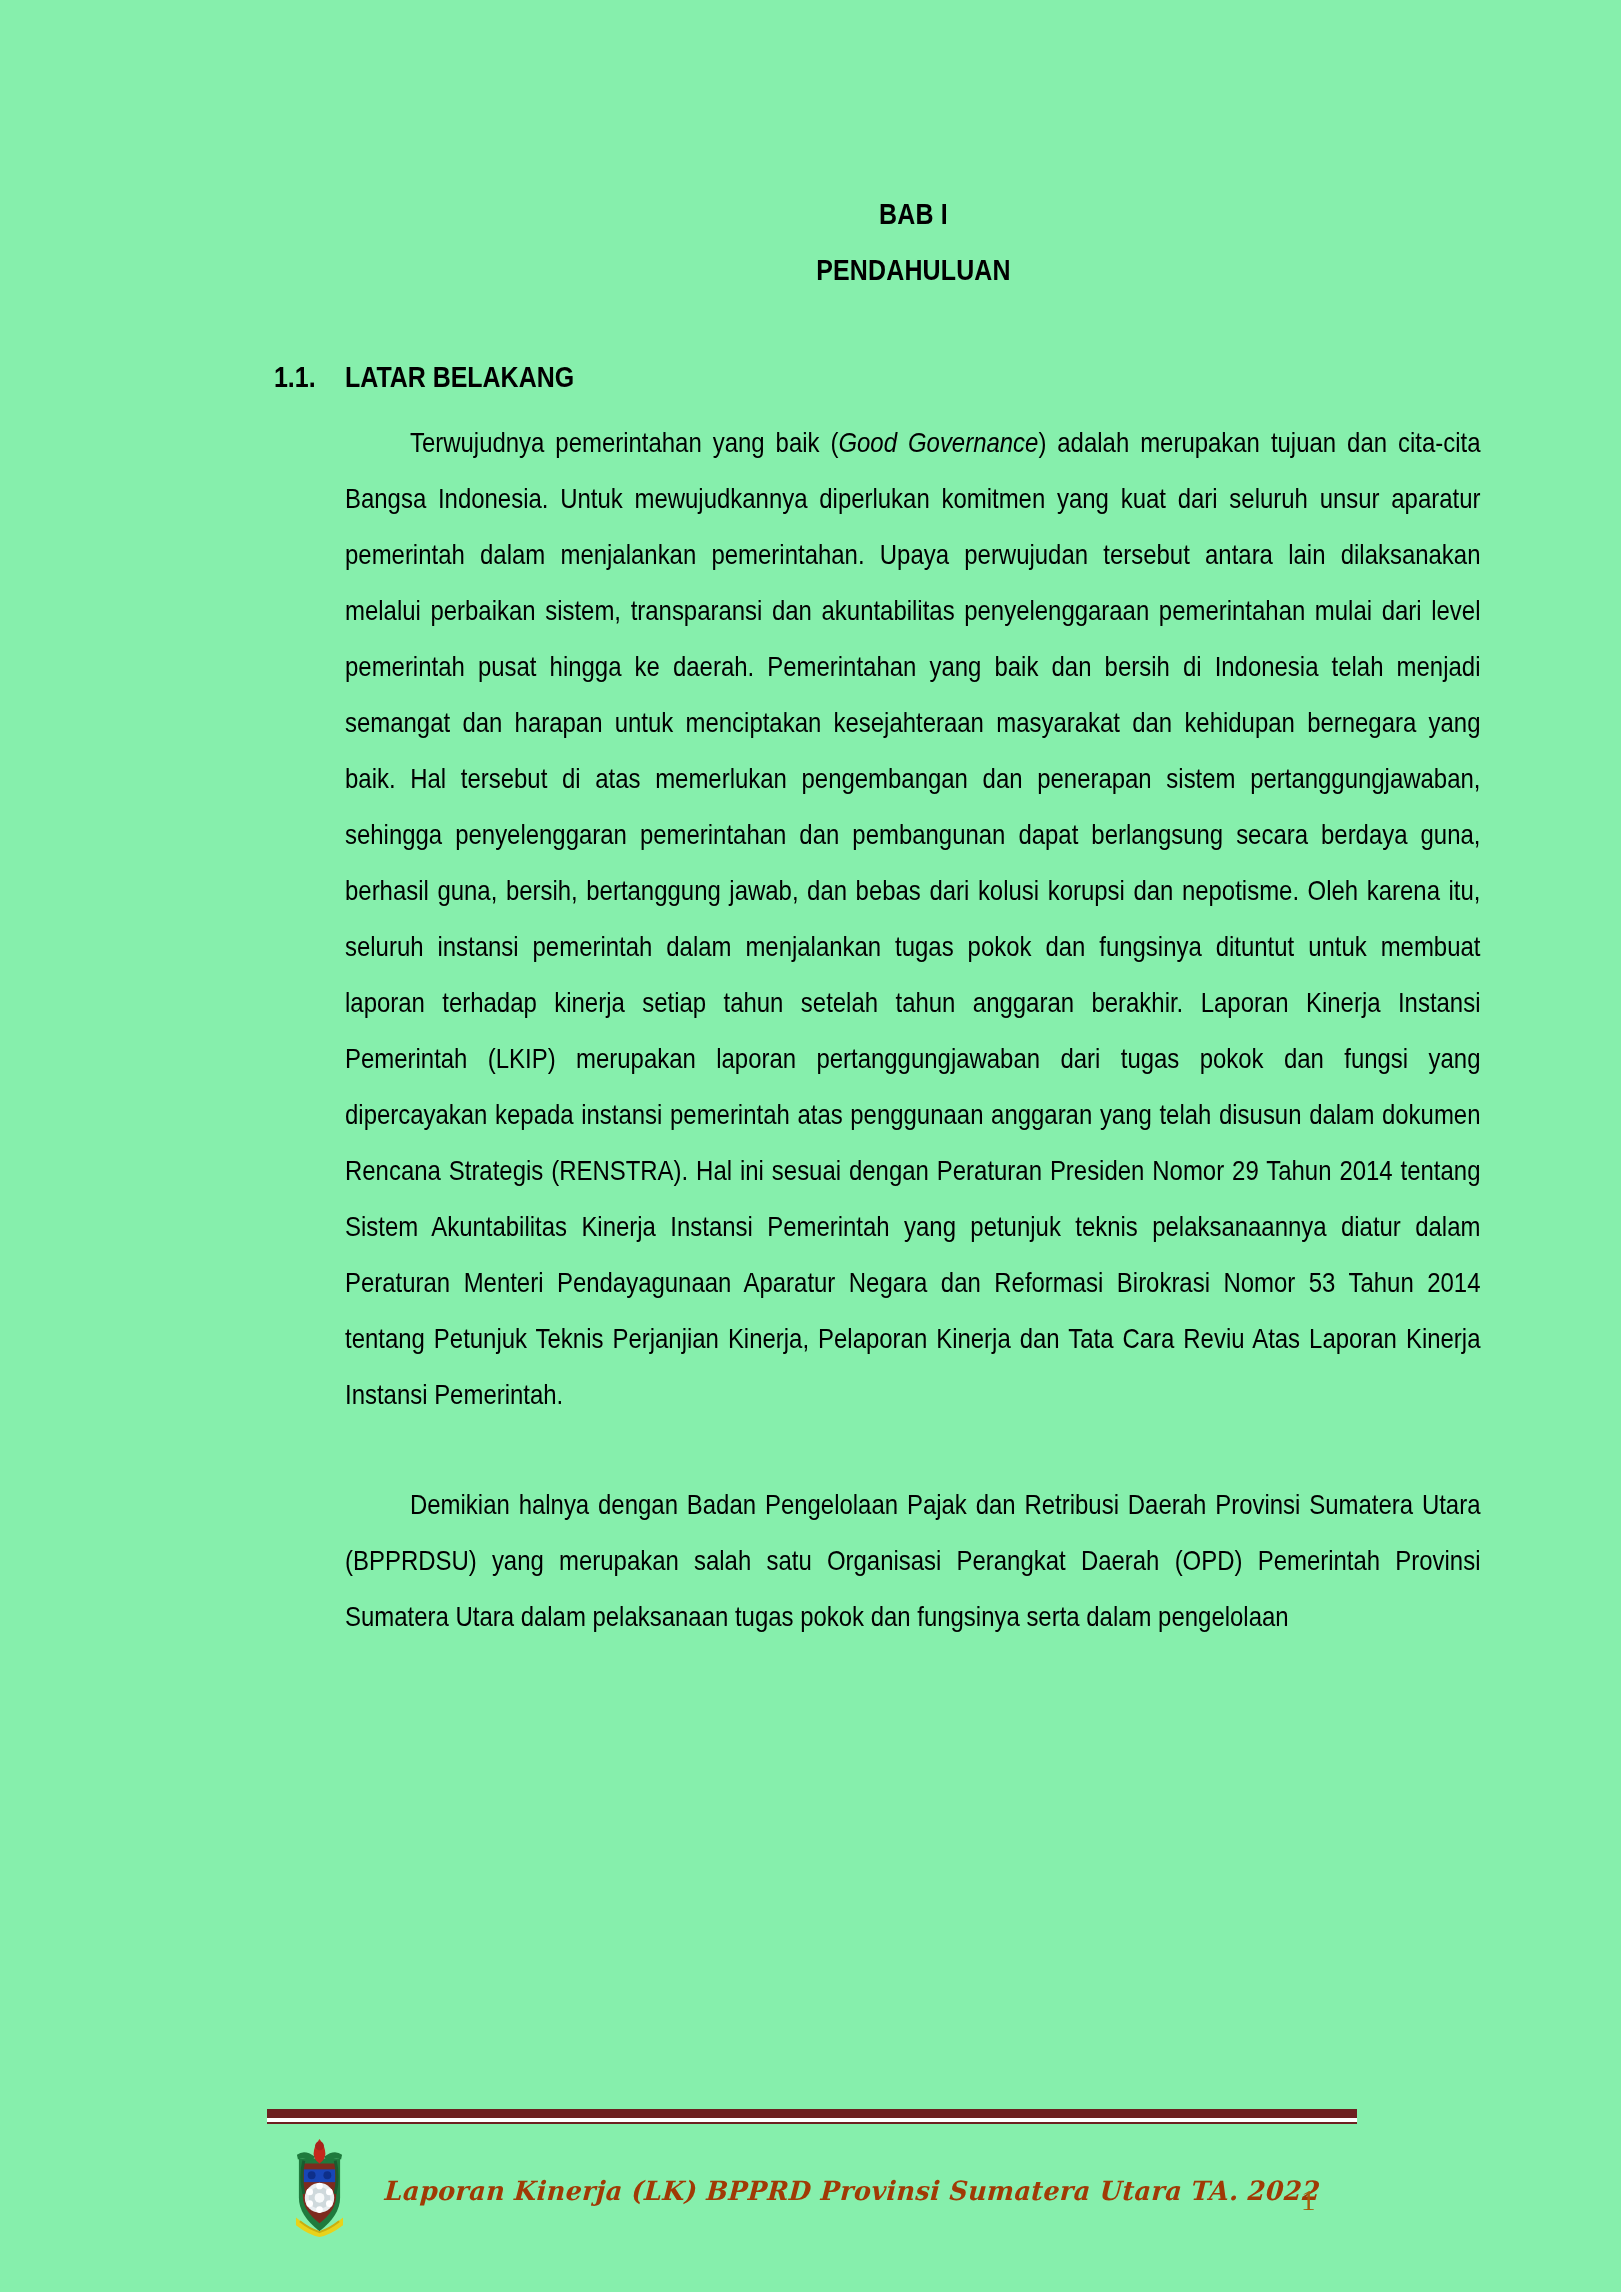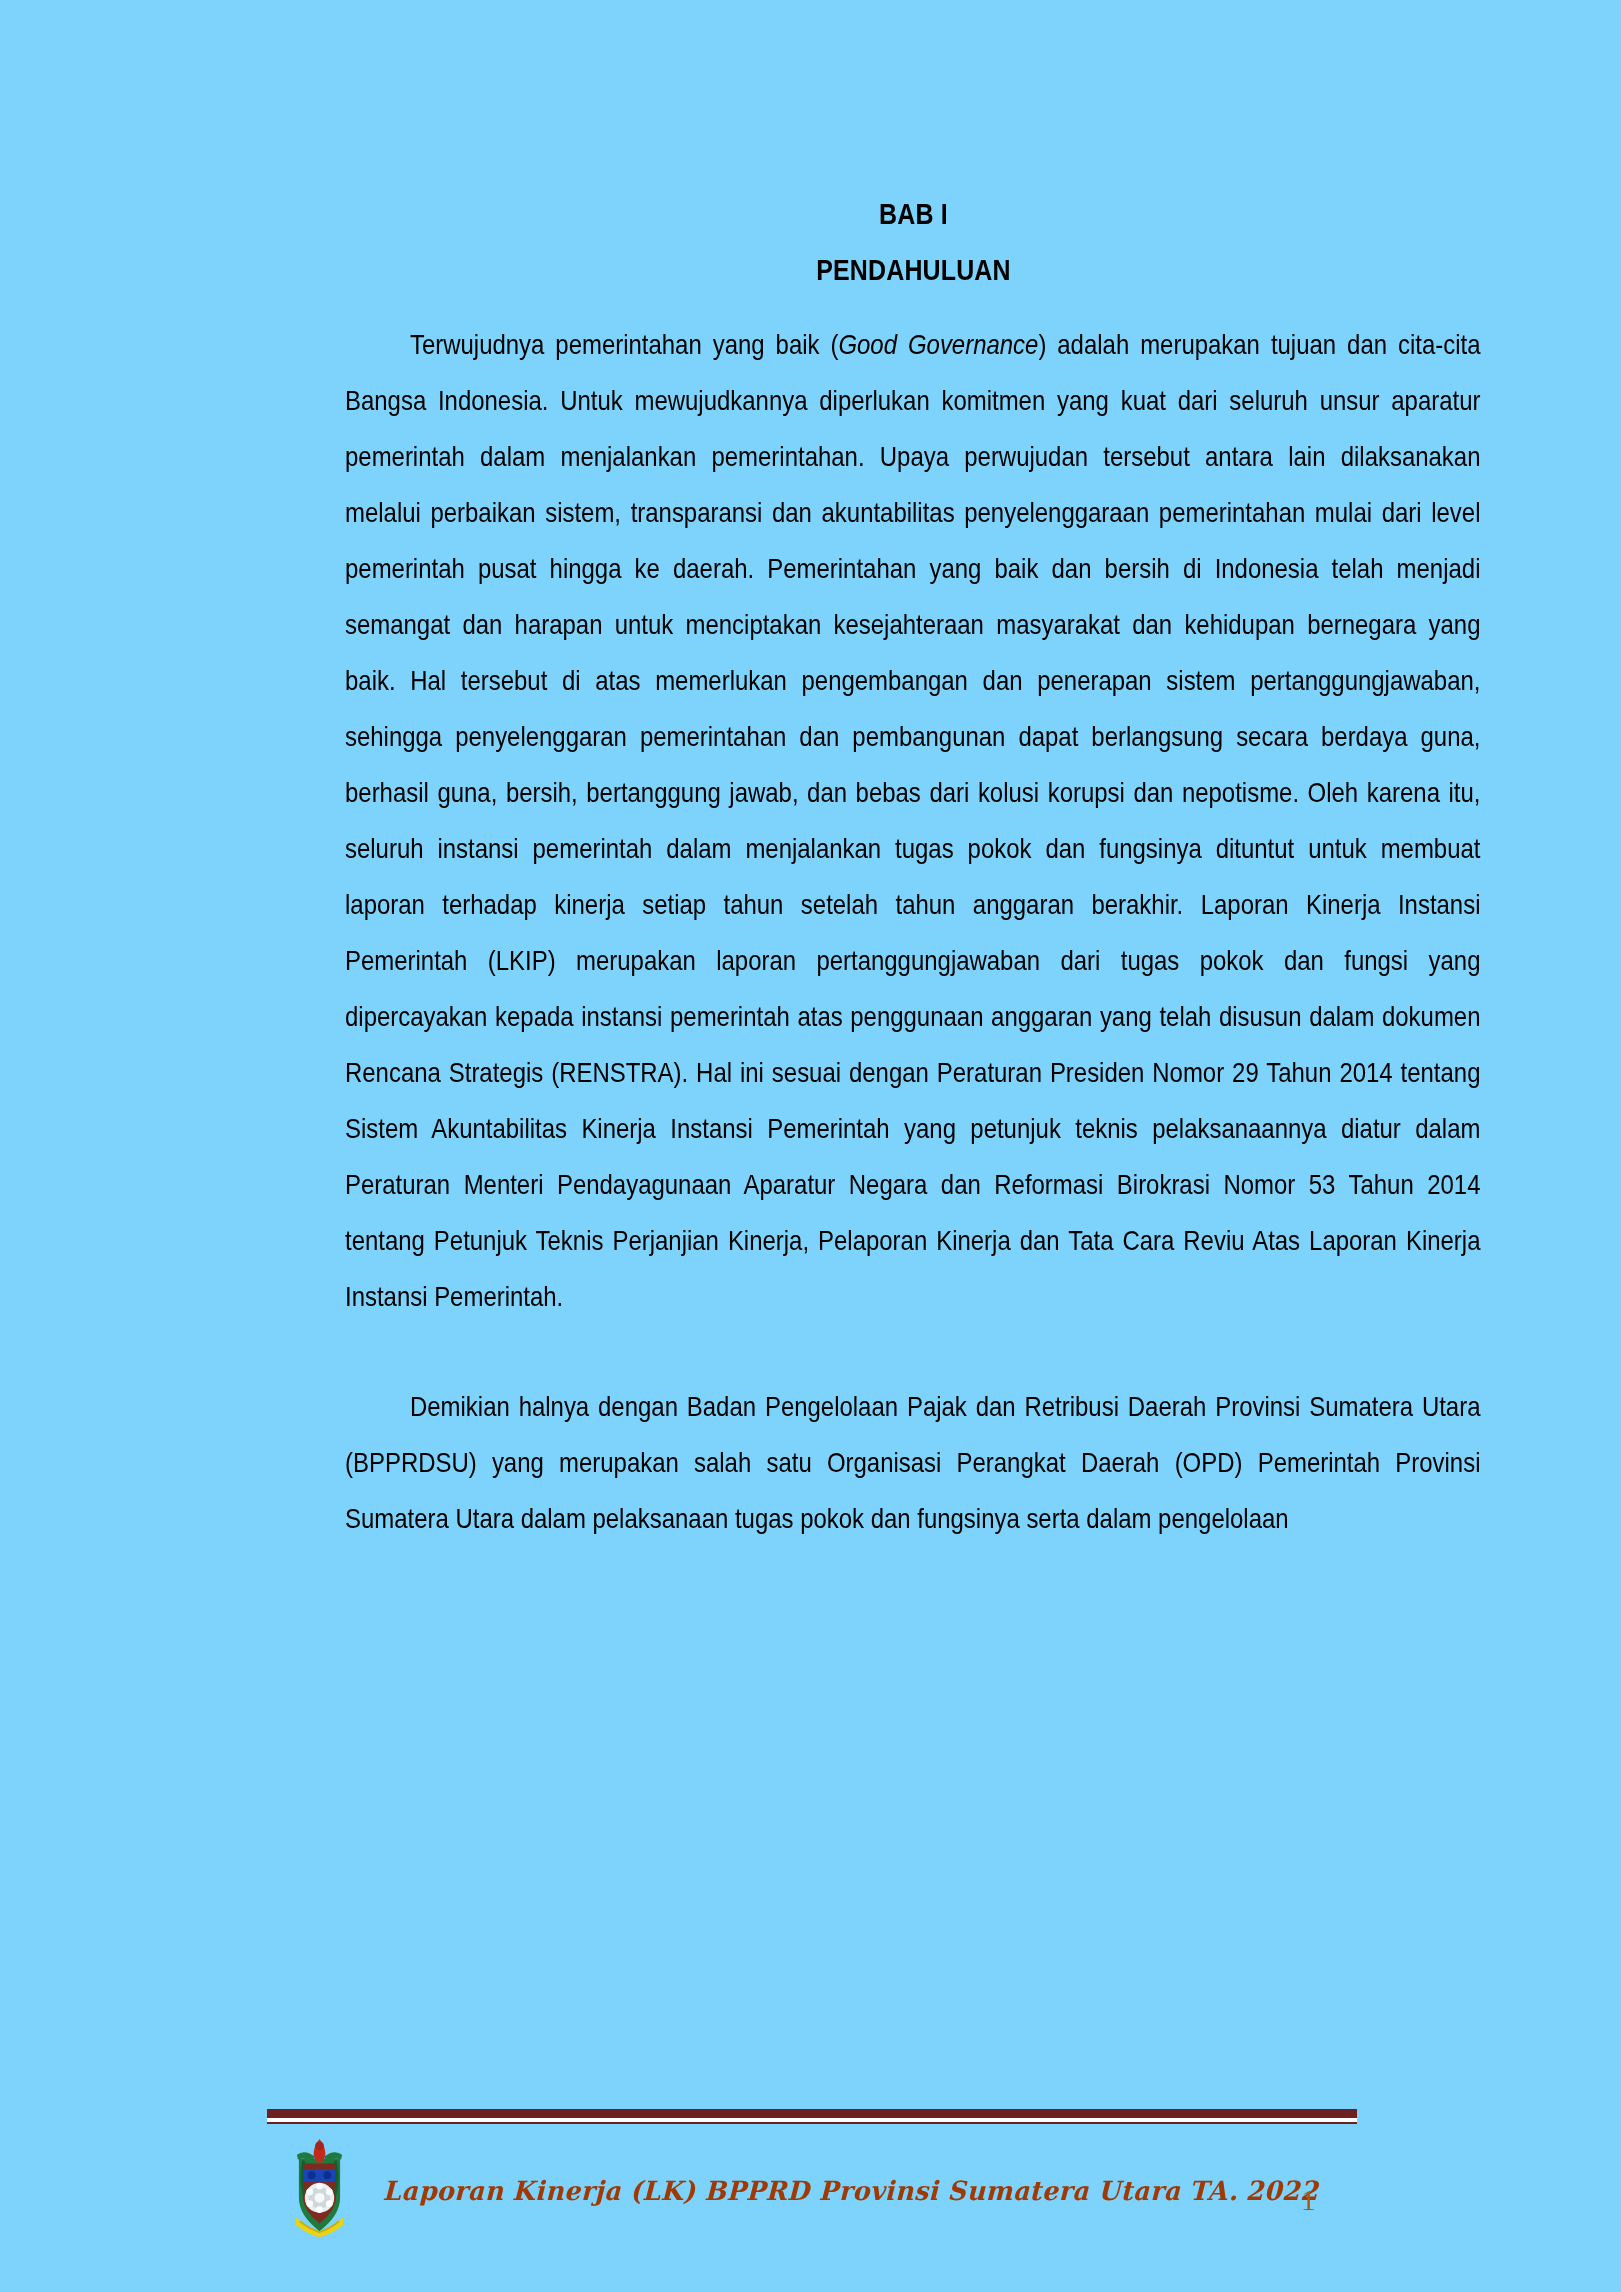--- a/index.html
+++ b/index.html
@@ -9,21 +9,21 @@
   }
   body {
     font-family: "Liberation Sans", "DejaVu Sans", sans-serif;
     color: #000000;
   }
 
   .page {
     position: relative;
     width: 1621px;
     height: 2293px;
-    background: #7dd3fc;
+    background: #86efac;
     overflow: hidden;
     box-sizing: border-box;
   }
 
   
   .content {
     position: absolute;
     left: 345px;
     top: 186px;
     width: 1137px;
@@ -143,20 +143,24 @@
 </head>
 <body>
 
 <div class="page">
 
   <div class="content">
 
     <div class="chapter-title">BAB I</div>
     <div class="chapter-title">PENDAHULUAN</div>
 
+    <div class="section-head">
+      <span class="section-num">1.1.</span>
+      <span class="section-label">LATAR BELAKANG</span>
+    </div>
 
     <p class="para first"><span>Terwujudnya pemerintahan yang baik (</span><i>Good Governance</i><span>) adalah merupakan tujuan dan cita-cita Bangsa Indonesia. Untuk mewujudkannya diperlukan komitmen yang kuat dari seluruh unsur aparatur pemerintah dalam menjalankan pemerintahan. Upaya perwujudan tersebut antara lain dilaksanakan melalui perbaikan sistem, transparansi dan akuntabilitas penyelenggaraan pemerintahan mulai dari level pemerintah pusat hingga ke daerah. Pemerintahan yang baik dan bersih di Indonesia telah menjadi semangat dan harapan untuk menciptakan kesejahteraan masyarakat dan kehidupan bernegara yang baik. Hal tersebut di atas memerlukan pengembangan dan penerapan sistem pertanggungjawaban, sehingga penyelenggaran pemerintahan dan pembangunan dapat berlangsung secara berdaya guna, berhasil guna, bersih, bertanggung jawab, dan bebas dari kolusi korupsi dan nepotisme. Oleh karena itu, seluruh instansi pemerintah dalam menjalankan tugas pokok dan fungsinya dituntut untuk membuat laporan terhadap kinerja setiap tahun setelah tahun anggaran berakhir. Laporan Kinerja Instansi Pemerintah (LKIP) merupakan laporan pertanggungjawaban dari tugas pokok dan fungsi yang dipercayakan kepada instansi pemerintah atas penggunaan anggaran yang telah disusun dalam dokumen Rencana Strategis (RENSTRA). Hal ini sesuai dengan Peraturan Presiden Nomor 29 Tahun 2014 tentang Sistem Akuntabilitas Kinerja Instansi Pemerintah yang petunjuk teknis pelaksanaannya diatur dalam Peraturan Menteri Pendayagunaan Aparatur Negara dan Reformasi Birokrasi Nomor 53 Tahun 2014 tentang Petunjuk Teknis Perjanjian Kinerja, Pelaporan Kinerja dan Tata Cara Reviu Atas Laporan Kinerja Instansi Pemerintah.</span></p>
 
     <p class="para second">Demikian halnya dengan Badan Pengelolaan Pajak dan Retribusi Daerah Provinsi Sumatera Utara (BPPRDSU) yang merupakan salah satu Organisasi Perangkat Daerah (OPD) Pemerintah Provinsi Sumatera Utara dalam pelaksanaan tugas pokok dan fungsinya serta dalam pengelolaan</p>
 
   </div>
 
   <div class="footer">
     <div class="rule-thick"></div>
     <div class="rule-gap"></div>

